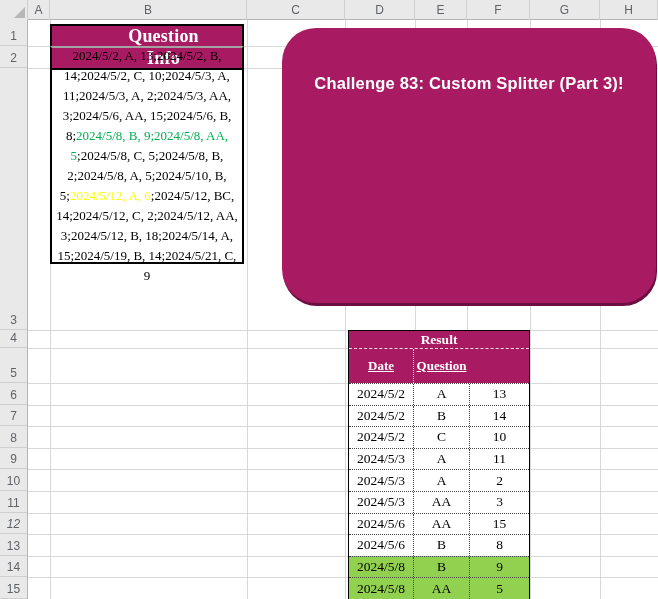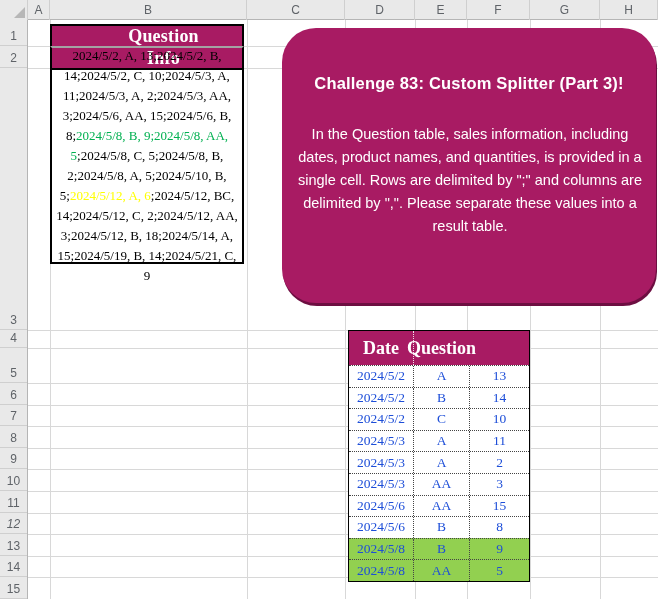--- a/index.html
+++ b/index.html
@@ -36,24 +36,24 @@
     padding:46px 16px 0 16px;}
   #callout-title{font-size:16.5px;font-weight:bold;letter-spacing:.2px;}
   #callout-body{margin:30px auto 0 auto;width:344px;font-size:14.5px;line-height:23px;}
   
   #result-table{position:absolute;left:348px;top:330px;width:180px;box-sizing:content-box;
     font-family:"Liberation Serif",serif;border:1px solid #000;background:#fff;}
   #result-title{height:18px;background:var(--magenta);color:#fff;font-weight:bold;text-align:center;
     font-size:13.5px;line-height:18px;border-bottom:1px dashed rgba(255,255,255,.85);box-sizing:border-box;}
   #result-colheads{display:flex;height:34px;background:var(--magenta);color:#fff;font-weight:bold;
     box-sizing:border-box;}
-  .result-colhead{display:flex;align-items:center;justify-content:center;font-size:18px;box-sizing:border-box;}
+  .result-colhead{display:flex;align-items:center;justify-content:center;font-size:13px;box-sizing:border-box;text-decoration:underline;}
   .result-colhead + .result-colhead{border-left:1px dotted rgba(255,255,255,.85);}
   .result-row{display:flex;height:21.6px;box-sizing:border-box;border-top:1px dotted #444;}
-  .result-cell{display:flex;align-items:center;justify-content:center;font-size:13.5px;color:#1d4ed8;box-sizing:border-box;}
+  .result-cell{display:flex;align-items:center;justify-content:center;font-size:13.5px;color:#000000;box-sizing:border-box;}
   .result-cell + .result-cell{border-left:1px dotted #444;}
   .result-row.hl{background:var(--green);}
   .w-date{width:64px;} .w-prod{width:56px;} .w-qty{width:60px;}
   :root{--magenta:#a81b63;--green:#92d050;}
 </style>
 </head>
 <body>
 
 <div id="app">
 
@@ -117,24 +117,24 @@
   <div id="question-table">
     <div class="q-header" id="q-title">Question</div>
     <div class="q-header" id="q-sub">Info</div>
     <div id="info-cell">
         <span id="info-text"><span style="color: rgb(0, 0, 0);">2024/5/2, A, 13;2024/5/2, B, 14;2024/5/2, C, 10;2024/5/3, A, 11;2024/5/3, A, 2;2024/5/3, AA, 3;2024/5/6, AA, 15;2024/5/6, B, 8;</span><span style="color: rgb(0, 176, 80);">2024/5/8, B, 9;2024/5/8, AA, 5</span><span style="color: rgb(0, 0, 0);">;2024/5/8, C, 5;2024/5/8, B, 2;2024/5/8, A, 5;2024/5/10, B, 5;</span><span style="color: rgb(255, 255, 0);">2024/5/12, A, 6</span><span style="color: rgb(0, 0, 0);">;2024/5/12, BC, 14;2024/5/12, C, 2;2024/5/12, AA, 3;2024/5/12, B, 18;2024/5/14, A, 15;2024/5/19, B, 14;2024/5/21, C, 9</span></span>
       </div>
   </div>
 
   <div id="callout">
     <div id="callout-title">Challenge 83: Custom Splitter (Part 3)!</div>
-    <div id="callout-body">In the Question table, sales information, including dates, product names, and quantities, is provided in a single cell. Rows are delimited by ";" and columns are delimited by ",". Please separate these values into a result table.</div>
   </div>
 
   <div id="result-table">
+    <div id="result-title">Result</div>
     <div id="result-colheads">
         <div class="result-colhead w-date">Date</div>
         <div class="result-colhead w-prod">Question</div>
       </div>
     <div id="result-rows">
         <div class="result-row">
           <div class="result-cell w-date">2024/5/2</div>
           <div class="result-cell w-prod">A</div>
           <div class="result-cell w-qty">13</div>
         </div>

